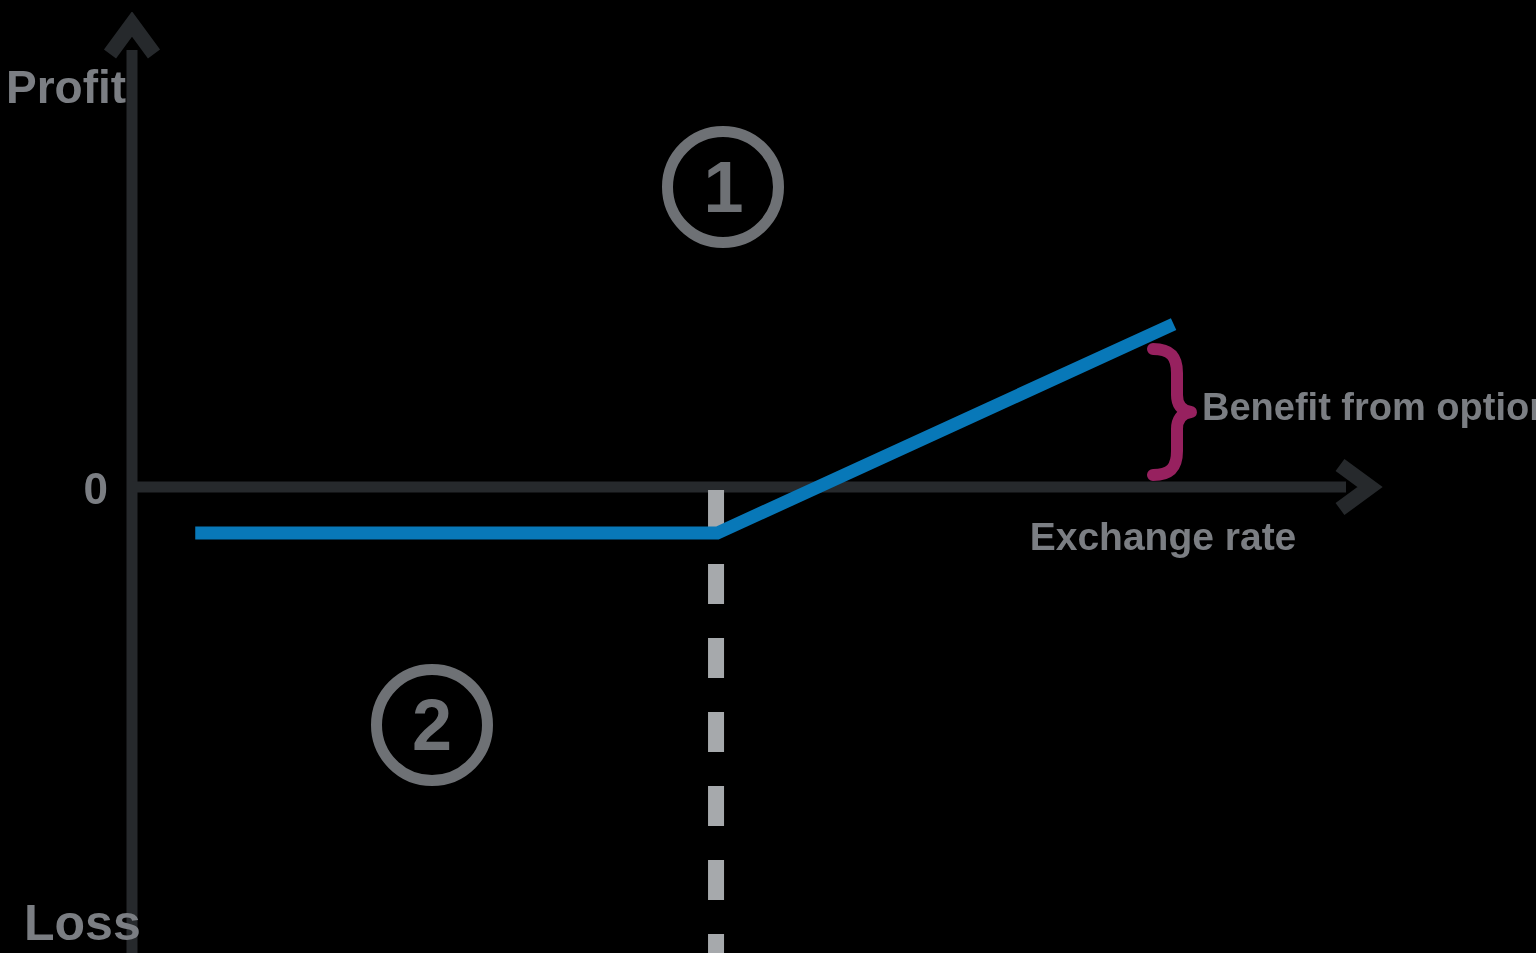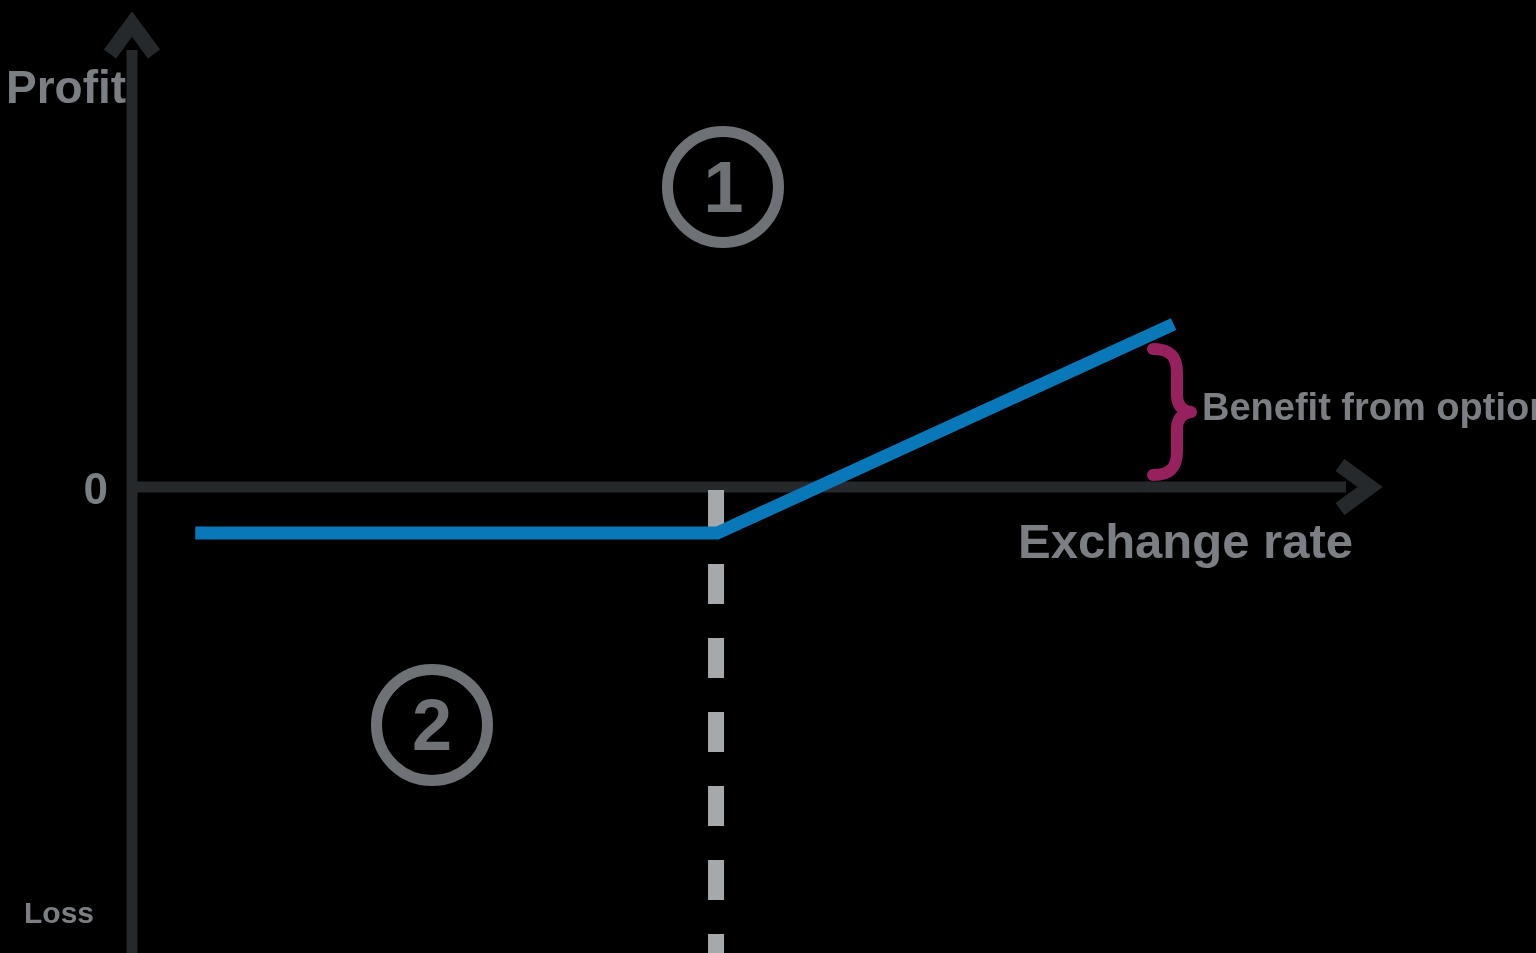--- a/index.html
+++ b/index.html
@@ -53,23 +53,23 @@
     stroke-linejoin: round;
   }
   .lbl {
     position: absolute;
     color: #7b7e83;
     font-weight: 700;
     white-space: nowrap;
     line-height: 1;
   }
   #lbl-profit { left: 6px;   top: 52px;  font-size: 46px; }
-  #lbl-loss   { left: 24px;  top: 886px; font-size: 30px; }
+  #lbl-loss   { left: 24px;  top: 886px; font-size: 50px; }
   #lbl-zero   { left: 56px;  top: 455px; width: 52px; text-align: right; font-size: 44px; }
-  #lbl-xaxis  { left: 1018px; top: 505px; width: 290px; text-align: center; font-size: 49px; }
+  #lbl-xaxis  { left: 1018px; top: 505px; width: 290px; text-align: center; font-size: 39px; }
   #lbl-benefit{ left: 1202px; top: 376px; font-size: 38px; }
   .circle-marker {
     position: absolute;
     width: 122px;
     height: 122px;
     box-sizing: border-box;
     border: 11px solid #6e7175;
     border-radius: 50%;
     display: flex;
     align-items: center;

